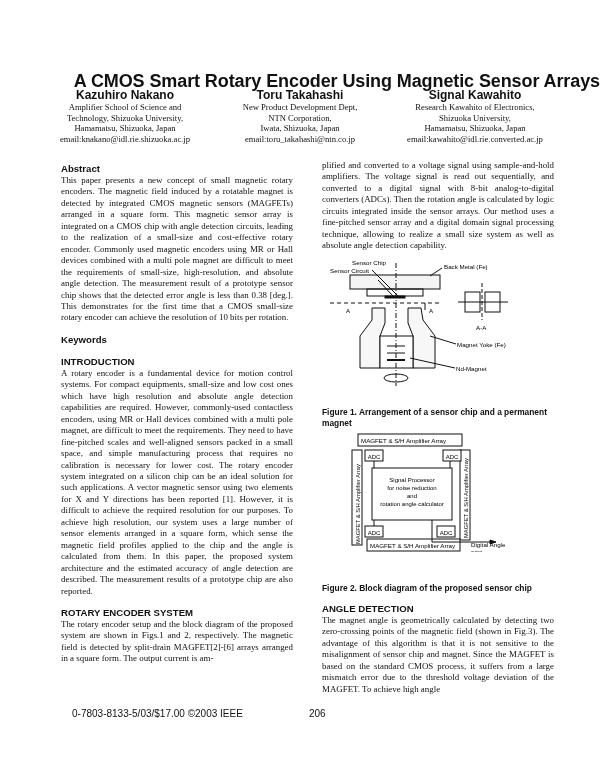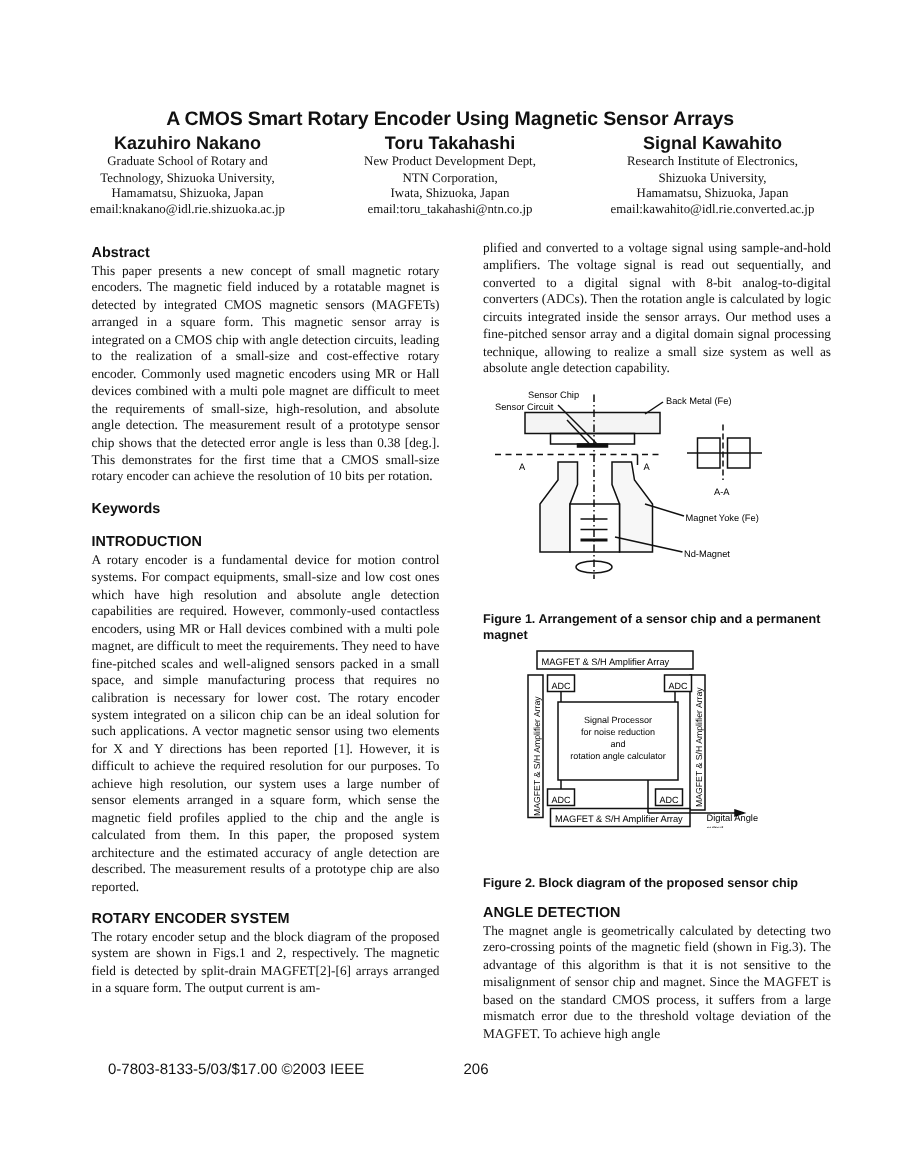--- a/index.html
+++ b/index.html
@@ -1,19 +1,19 @@
 <!DOCTYPE html>
 <html><head>
 <meta charset="utf-8">
 <style>
   html, body { margin: 0; padding: 0; background: #ffffff; }
   body { width: 600px; height: 776px; position: relative; overflow: hidden; color: #111; }
   .page { position: absolute; left: 0; top: 0; width: 600px; height: 776px; }
-  .title { position: absolute; left: 0; width: 600px; top: 71px; text-align: center;
-    font-family: "Liberation Sans", sans-serif; font-weight: bold; font-size: 13px; letter-spacing: -0.1px; }
+  .title { position: absolute; left: 0; width: 600px; top: 71px; text-align: right;
+    font-family: "Liberation Sans", sans-serif; font-weight: bold; font-size: 18px; letter-spacing: -0.1px; }
   .authors { position: absolute; top: 88px; left: 40px; width: 520px; display: flex; justify-content: space-between; }
   .author { width: 170px; text-align: center; font-family: "Liberation Serif", serif; font-size: 8.6px; line-height: 10.6px; }
   .author .name { font-family: "Liberation Sans", sans-serif; font-weight: bold; font-size: 12px; line-height: 14px; text-align: center; }
   .col { position: absolute; font-family: "Liberation Serif", serif; font-size: 8.9px; line-height: 11.45px; text-align: justify; }
   .col-left { left: 61px; top: 163px; width: 232px; }
   .col-right { left: 322px; top: 160px; width: 232px; }
   h2 { font-family: "Liberation Sans", sans-serif; font-weight: bold; font-size: 9.6px; margin: 0; line-height: 12px; }
   p { margin: 0; }
   .gap { height: 10px; }
   .fig { position: absolute; }
@@ -24,35 +24,35 @@
 </head>
 <body>
 
 <div class="page">
 
   <div class="title">A CMOS Smart Rotary Encoder Using Magnetic Sensor Arrays</div>
 
   <div class="authors">
     <div class="author">
       <div class="name">Kazuhiro Nakano</div>
-      <div>Graduate School of Rotary and</div>
+      <div>Amplifier School of Science and</div>
       <div>Technology, Shizuoka University,</div>
       <div>Hamamatsu, Shizuoka, Japan</div>
       <div>email:knakano@idl.rie.shizuoka.ac.jp</div>
     </div>
     <div class="author">
       <div class="name">Toru Takahashi</div>
       <div>New Product Development Dept,</div>
       <div>NTN Corporation,</div>
       <div>Iwata, Shizuoka, Japan</div>
       <div>email:toru_takahashi@ntn.co.jp</div>
     </div>
     <div class="author">
       <div class="name">Signal Kawahito</div>
-      <div>Research Institute of Electronics,</div>
+      <div>Research Kawahito of Electronics,</div>
       <div>Shizuoka University,</div>
       <div>Hamamatsu, Shizuoka, Japan</div>
       <div>email:kawahito@idl.rie.converted.ac.jp</div>
     </div>
   </div>
 
   <div class="col col-left">
     <h2>Abstract</h2>
     <p>This paper presents a new concept of small magnetic rotary encoders. The magnetic field induced by a rotatable magnet is detected by integrated CMOS magnetic sensors (MAGFETs) arranged in a square form. This magnetic sensor array is integrated on a CMOS chip with angle detection circuits, leading to the realization of a small-size and cost-effective rotary encoder. Commonly used magnetic encoders using MR or Hall devices combined with a multi pole magnet are difficult to meet the requirements of small-size, high-resolution, and absolute angle detection. The measurement result of a prototype sensor chip shows that the detected error angle is less than 0.38 [deg.]. This demonstrates for the first time that a CMOS small-size rotary encoder can achieve the resolution of 10 bits per rotation.</p>
     <div class="gap"></div>

